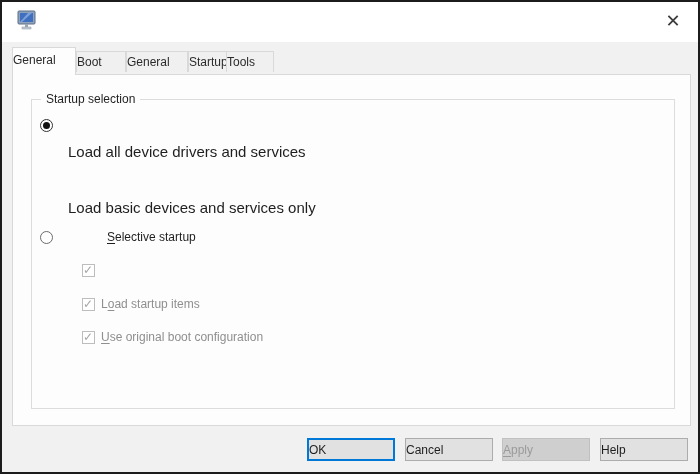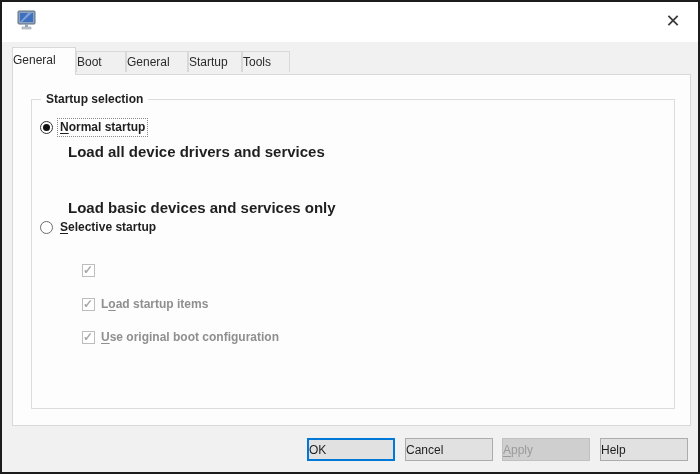--- a/index.html
+++ b/index.html
@@ -38,30 +38,29 @@
   }
   .tab.active {
     top:5px; height:28px;
     background:#fdfdfd; line-height:25px;
     z-index:3;
   }
   .tab-general { left:10px;  width:64px; }
   .tab-boot    { left:74px;  width:50px; }
   .tab-services{ left:124px; width:62px; }
   .tab-startup { left:186px; width:54px; }
-  .tab-tools   { left:240px; width:48px; }
+  .tab-tools   { left:224px; width:48px; }
   
   .page {
     position:absolute; left:10px; top:72px; width:679px; height:352px;
     background:#fdfdfd; border:1px solid #d9d9d9; z-index:2;
   }
   .groupbox {
     position:absolute; left:18px; top:24px; width:644px; height:310px;
     border:1px solid #dcdcdc;
-    font-weight:bold;
   }
   .groupbox-title {
     position:absolute; left:9px; top:-8px;
     background:#fdfdfd; padding:0 5px;
     font-size:12px; color:#1f1f1f; line-height:15px;
   }
   
   .opt-row { position:absolute; left:8px; display:flex; align-items:center; }
   .radio {
     width:13px; height:13px; border-radius:50%;
@@ -131,27 +130,26 @@
     <div class="tab tab-startup">Startup</div>
     <div class="tab tab-tools">Tools</div>
   </div>
 
   <div class="page">
     <div class="groupbox">
       <div class="groupbox-title">Startup selection</div>
 
       <div class="opt-row" style="top:19px;">
         <div class="radio checked"></div>
-        <div class="opt-label focused"><span class="u">N</span><span>ormal startup</span></div>
       </div>
       <div class="opt-desc" style="top:43px;">Load all device drivers and services</div>
 
       <div class="opt-desc" style="top:99px;">Load basic devices and services only</div>
 
-      <div class="opt-row" style="top:119px;">
+      <div class="opt-row" style="top:129px;gap:47px;">
         <div class="radio"></div>
         <div class="opt-label"><span class="u">S</span><span>elective startup</span></div>
       </div>
 
       <div class="chk-row" style="top:164px;">
         <div class="checkbox">
             <span class="mark">✓</span>
           </div>
       </div>
 

